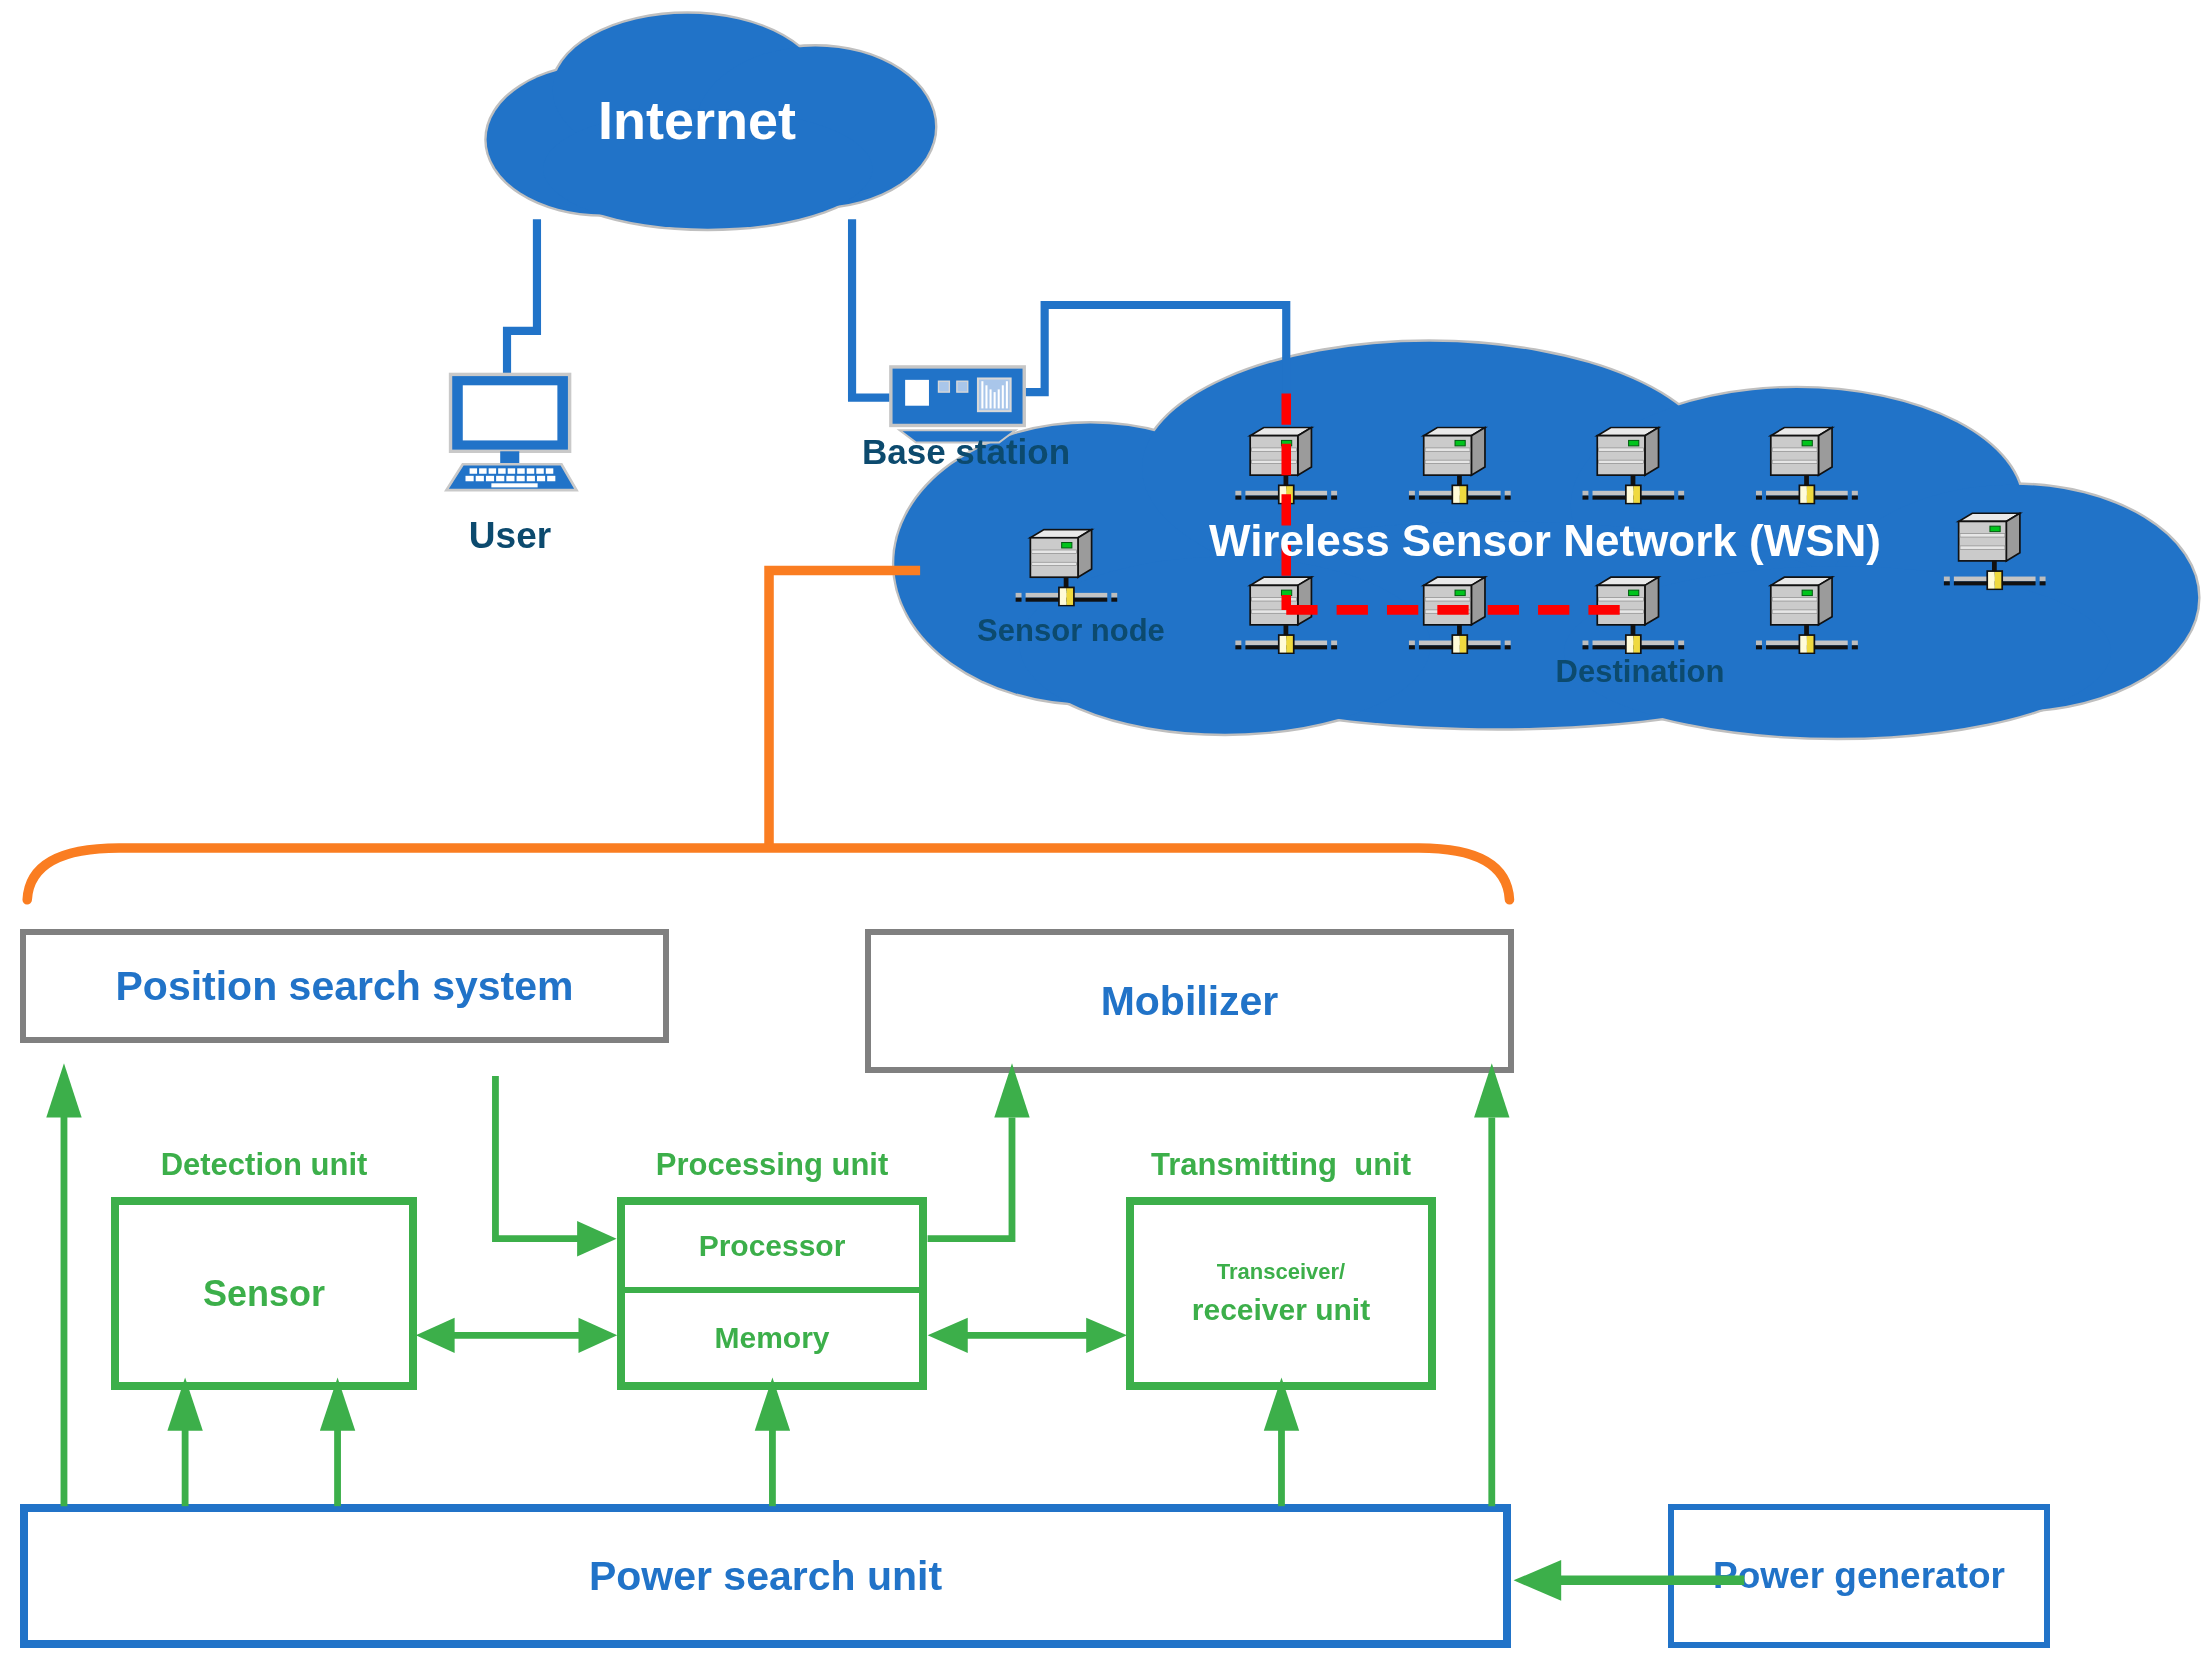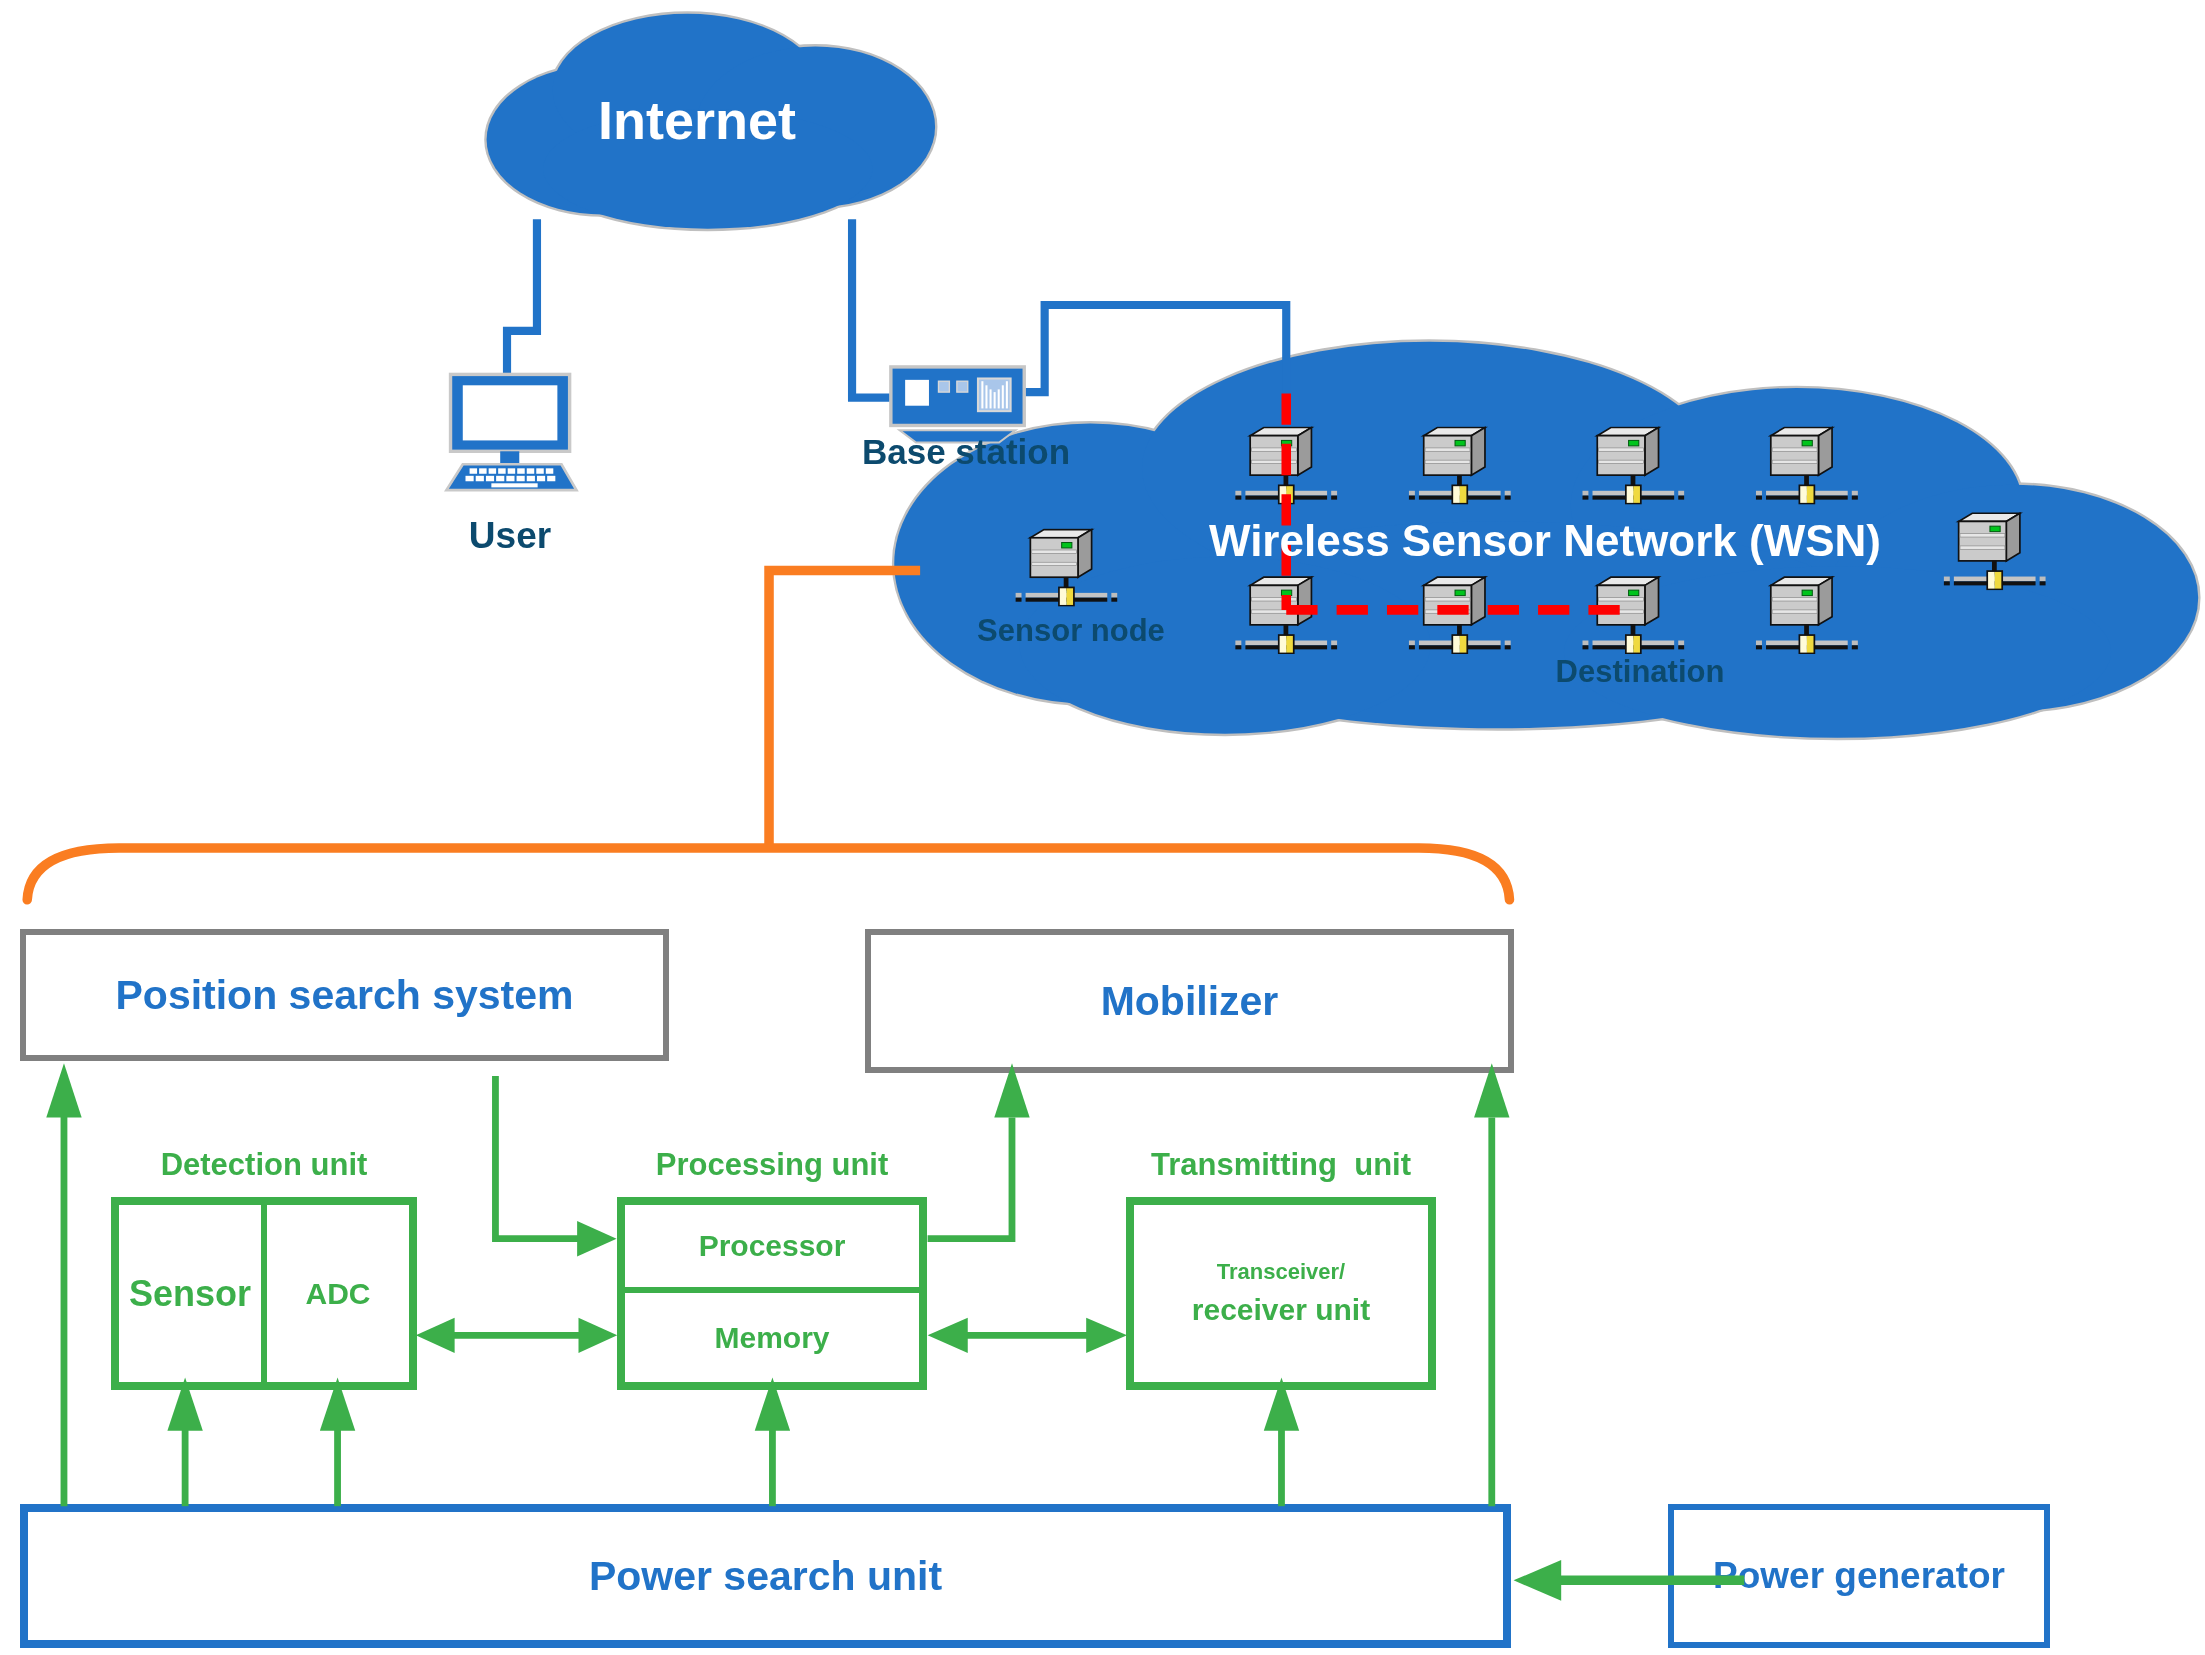--- a/index.html
+++ b/index.html
@@ -15,35 +15,32 @@
   .bluebox{border:8.2px solid #2173C8;}
   .greenbox{border:8.2px solid #3CAF4A;padding:0;}
   svg.overlay{position:absolute;left:0;top:0;pointer-events:none;}
   .boxtext{font-size:41px;color:#2173C8;}
 </style>
 </head>
 <body>
 
 <div class="canvas">
 
-  <div class="box graybox" style="left:20px;top:929px;width:649px;height:132px;">
+  <div class="box graybox" style="left:20px;top:929px;width:649px;height:114px;">
     <span class="boxtext">Position search system</span>
   </div>
 
   <div class="box graybox" style="left:865px;top:929px;width:649px;height:144px;">
     <span class="boxtext">Mobilizer</span>
   </div>
 
   <div class="lbl green" style="left:111px;top:1148px;width:306px;font-size:31px;">Detection unit</div>
   <div class="box greenbox" style="left:111px;top:1197px;width:306px;height:193px;align-items:stretch;">
     <div style="flex:1;display:flex;align-items:center;justify-content:center;">
       <span class="green" style="font-size:36px;">Sensor</span>
-    </div>
-    <div style="flex:1;display:flex;align-items:center;justify-content:center;border-left:6.1px solid #3CAF4A;">
-      <span class="green" style="font-size:30px;">ADC</span>
     </div>
   </div>
 
   <div class="lbl green" style="left:617px;top:1148px;width:310px;font-size:31px;">Processing unit</div>
   <div class="box greenbox" style="left:617px;top:1197px;width:310px;height:193px;flex-direction:column;align-items:stretch;">
     <div style="flex:48;display:flex;align-items:center;justify-content:center;">
       <span class="green" style="font-size:30px;">Processor</span>
     </div>
     <div style="flex:52;display:flex;align-items:center;justify-content:center;border-top:6.1px solid #3CAF4A;">
       <span class="green" style="font-size:30px;">Memory</span>

